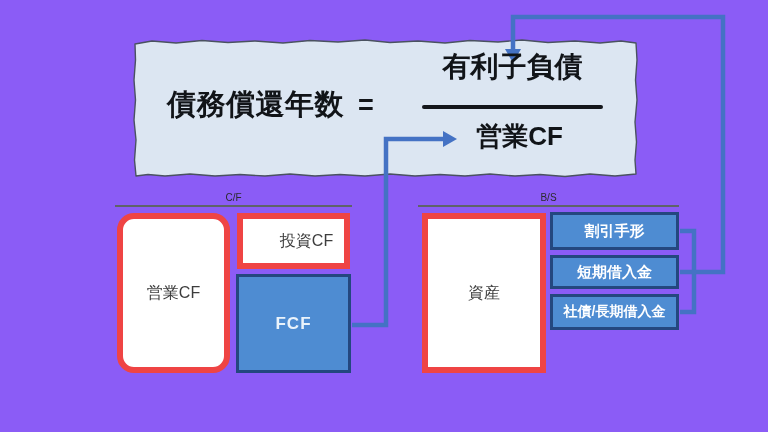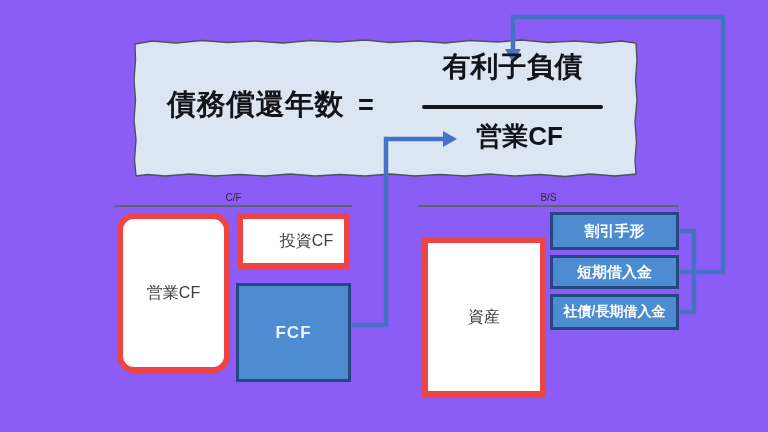--- a/index.html
+++ b/index.html
@@ -59,35 +59,35 @@
   
   .plain-box {
     background: #ffffff;
     border: 6px solid #ef4444;
     display: flex; align-items: center; justify-content: center;
     font-size: 16px; color: #3d3d3d;
     white-space: nowrap;
   }
   .box-operating { left: 117px; top: 213px; width: 113px; height: 160px; border-radius: 17px; }
   .box-investing { left: 237px; top: 213px; width: 113px; height: 56px; }
-  .box-assets    { left: 422px; top: 213px; width: 124px; height: 160px; margin-top: 24px; }
+  .box-assets    { left: 422px; top: 213px; width: 124px; height: 160px; }
   .box-netassets { left: 551px; top: 336px; width: 127px; height: 34px; font-size: 15px; }
   .box-investing .lbl { padding-left: 26px; }
 
   
   .blue-box {
     background: #4e8cd2;
     border: 3px solid #24477f;
     display: flex; align-items: center; justify-content: center;
     color: #ffffff; font-weight: bold; font-size: 15px;
     white-space: nowrap;
   }
   .box-fcf {
     left: 236px; top: 274px; width: 115px; height: 99px;
-    font-size: 17px; color: #eaf3fb; letter-spacing: 1px; margin-top: 9px;
+    font-size: 17px; color: #eaf3fb; letter-spacing: 1px;
   }
   .box-bills  { left: 550px; top: 212px; width: 129px; height: 38px; }
   .box-stloan { left: 550px; top: 255px; width: 129px; height: 34px; }
   .box-bonds  { left: 550px; top: 294px; width: 129px; height: 36px; font-size: 14px; }
 
   .connector-svg { position: absolute; left: 0; top: 0; width: 768px; height: 432px; pointer-events: none; }
 </style>
 </head>
 <body>
 

